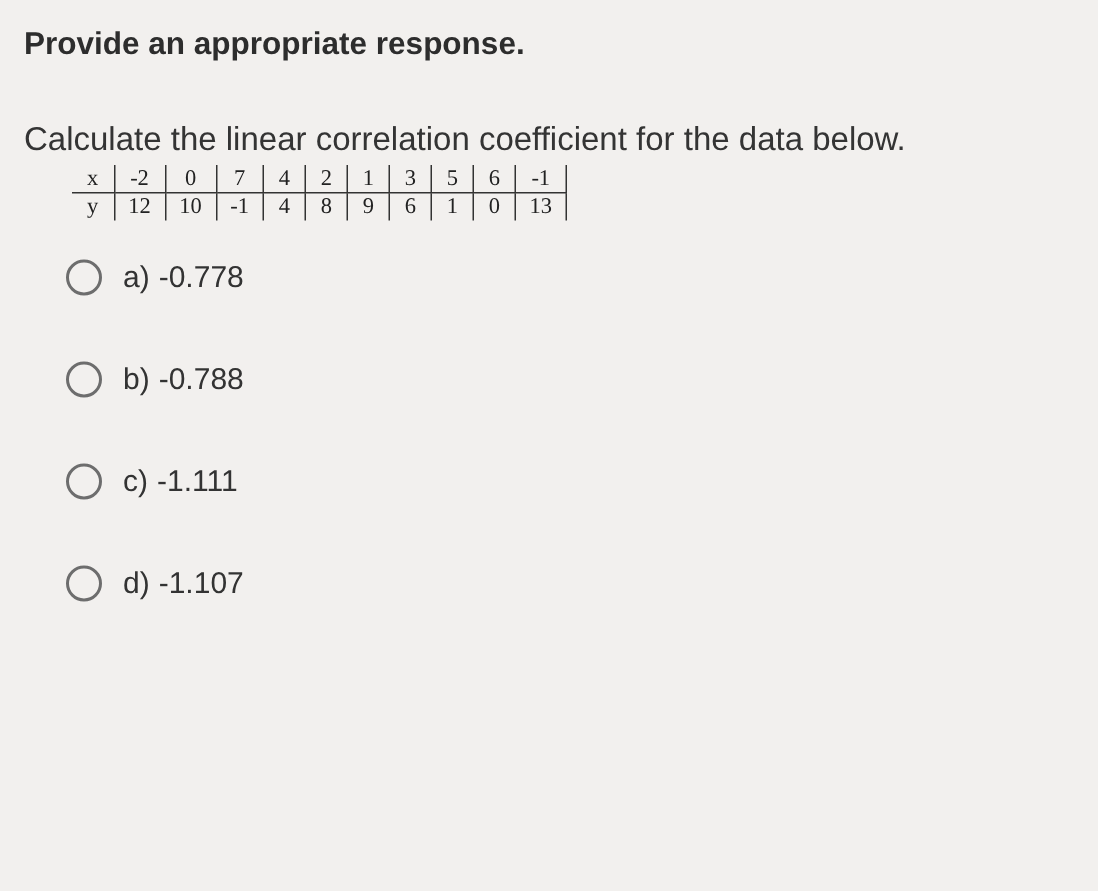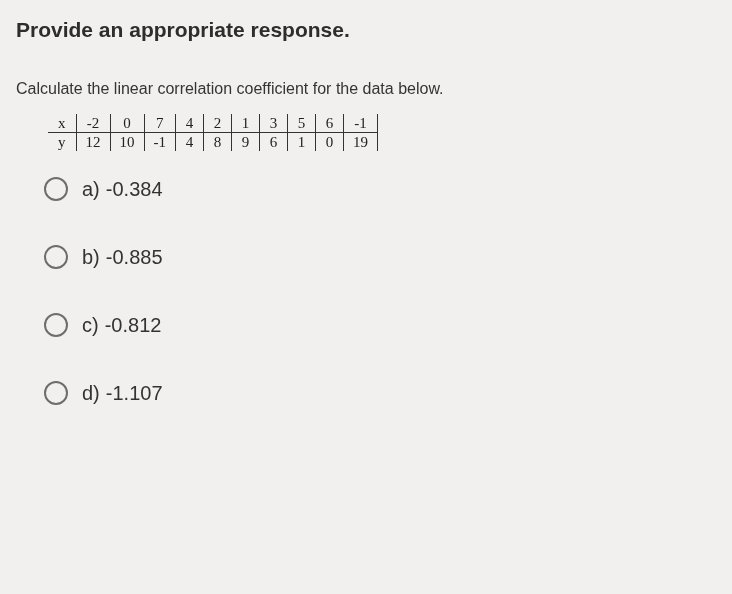--- a/index.html
+++ b/index.html
@@ -23,22 +23,22 @@
     }
     .q-header .qnum { font-weight: 700; }
     .q-header .qpts { font-weight: 400; }
     .instruction {
       font-size: 21px;
       font-weight: 700;
       margin: 0 0 38px 16px;
       color: #2d2d2d;
     }
     .prompt {
-      font-size: 16px;
-      margin: 0 0 16px 16px;
+      font-size: 22px;
+      margin: 0 0 4px 16px;
       color: #343434;
     }
     .data-table {
       margin: 0 0 26px 48px;
       font-family: Georgia, 'Times New Roman', serif;
       font-size: 15px;
       color: #222;
     }
     .data-table table {
       border-collapse: collapse;
@@ -108,41 +108,41 @@
         <td class="row-label">y</td>
         <td>12</td>
         <td>10</td>
         <td>-1</td>
         <td>4</td>
         <td>8</td>
         <td>9</td>
         <td>6</td>
         <td>1</td>
         <td>0</td>
-        <td>19</td>
+        <td>13</td>
       </tr>
     </tbody>
       </table>
   </div>
 
   <div class="options">
     <div class="option">
       <span class="radio"></span>
       <span class="opt-label">a)</span>
-      <span>-0.384</span>
+      <span>-0.778</span>
     </div>
     <div class="option">
       <span class="radio"></span>
       <span class="opt-label">b)</span>
-      <span>-0.885</span>
+      <span>-0.788</span>
     </div>
     <div class="option">
       <span class="radio"></span>
       <span class="opt-label">c)</span>
-      <span>-0.812</span>
+      <span>-1.111</span>
     </div>
     <div class="option">
       <span class="radio"></span>
       <span class="opt-label">d)</span>
       <span>-1.107</span>
     </div>
   </div>
 </div>
 
 </body></html>

